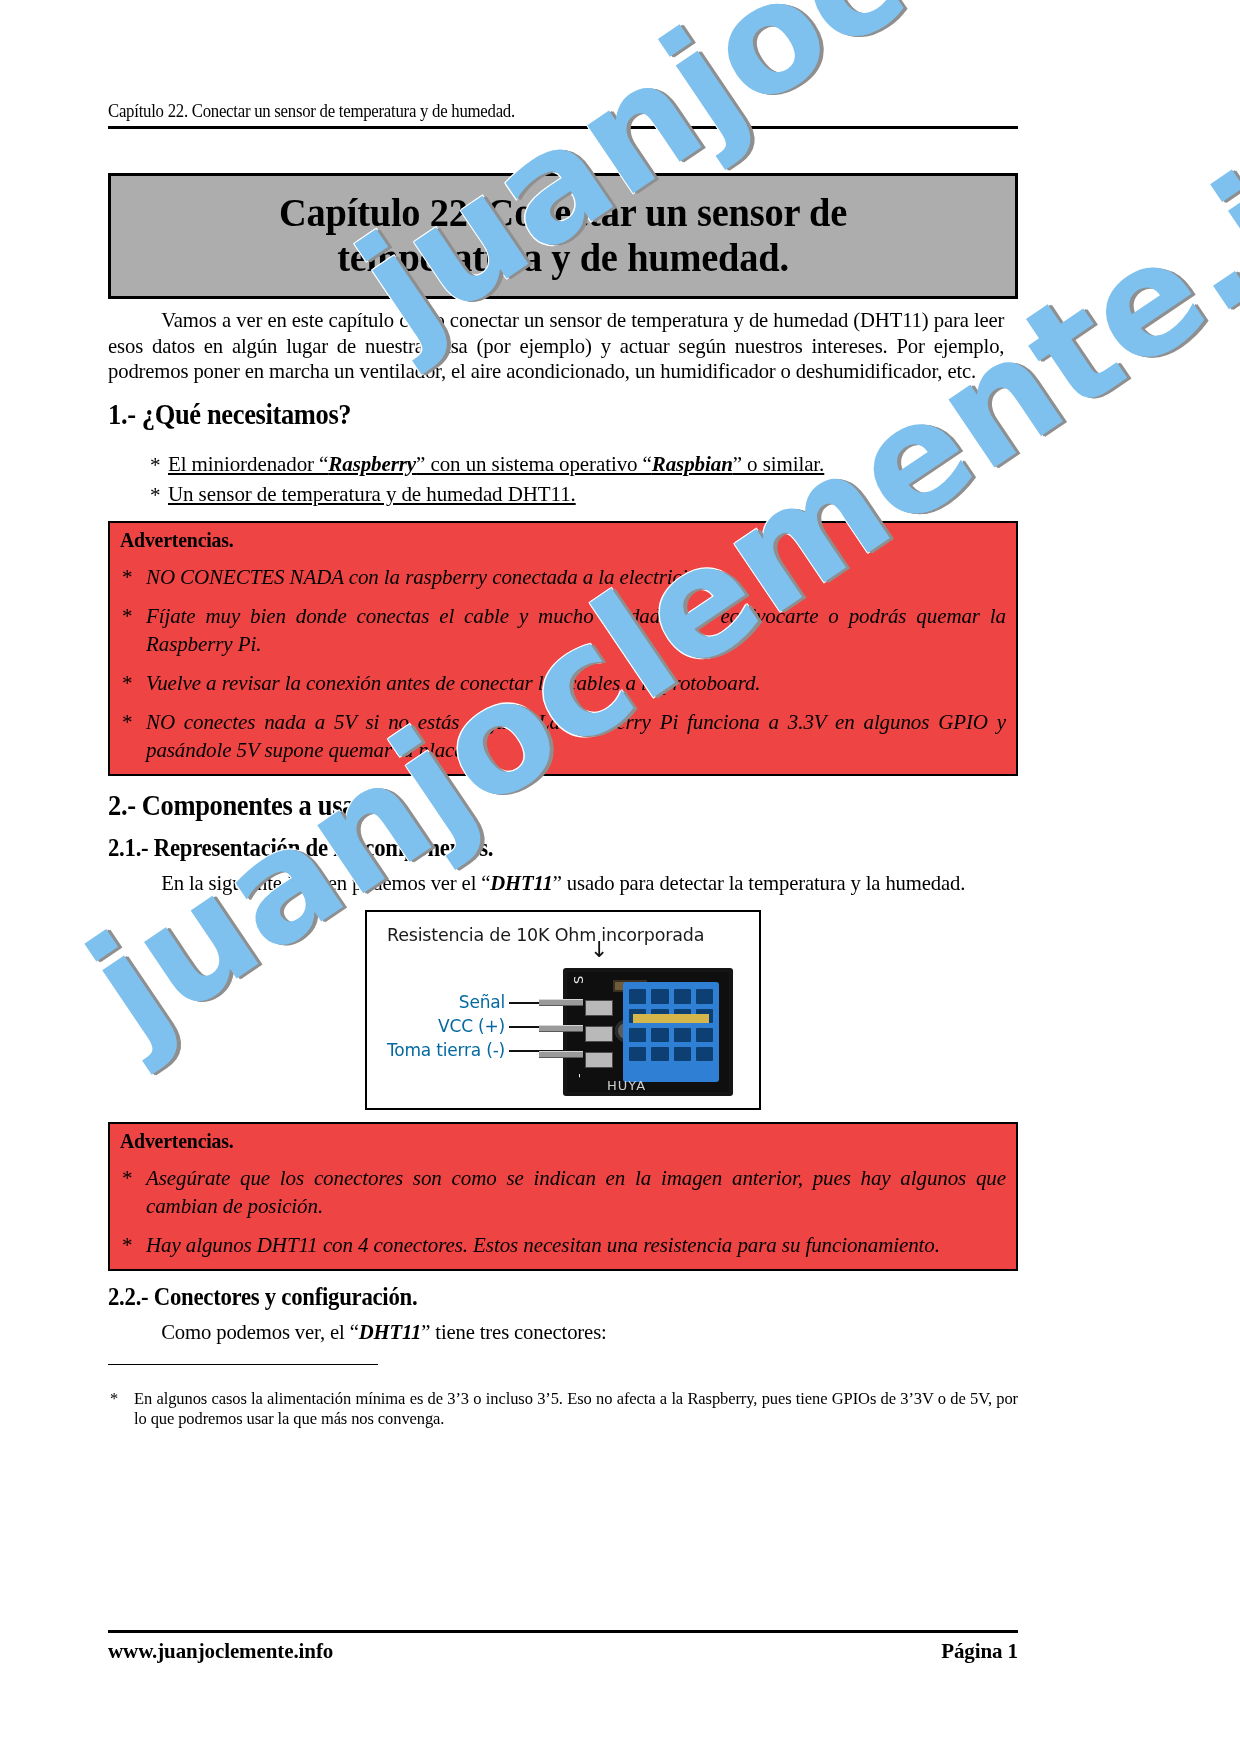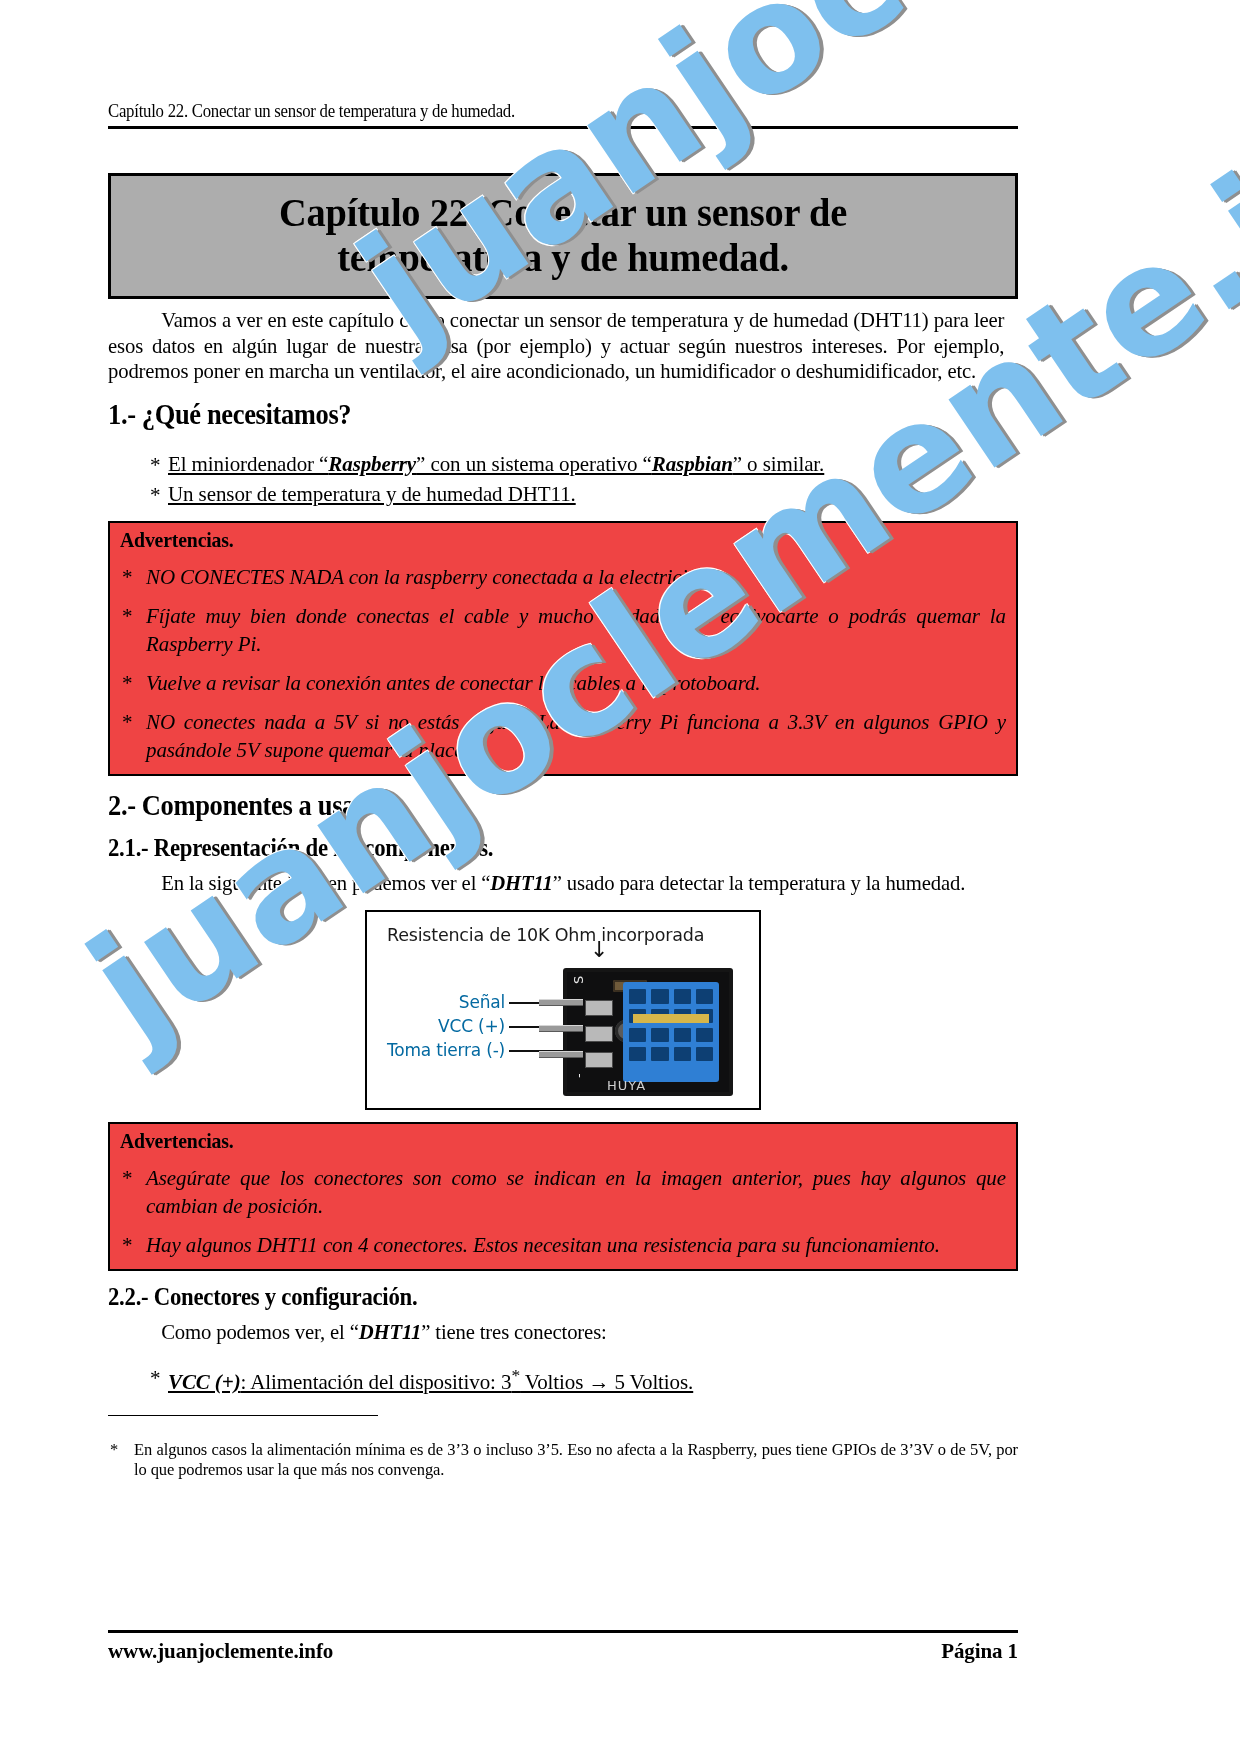--- a/index.html
+++ b/index.html
@@ -493,21 +493,20 @@
       <ul>
         <li>Asegúrate que los conectores son como se indican en la imagen anterior, pues hay algunos que cambian de posición.</li>
         <li>Hay algunos DHT11 con 4 conectores. Estos necesitan una resistencia para su funcionamiento.</li>
       </ul>
     </div>
 
     <h3 class="sec">2.2.- Conectores y configuración.</h3>
     <p class="body"><span>Como podemos ver, el “</span><span class="bi">DHT11</span><span>” tiene tres conectores:</span></p>
 
     <ul class="stars">
-      <li><span class="bi">VCC (+)</span><span>: Alimentación del dispositivo: 3</span><sup>*</sup><span> Voltios → 5 Voltios.</span></li>
     </ul>
 
     <div class="footnote-rule"></div>
     <div class="footnote">En algunos casos la alimentación mínima es de 3’3 o incluso 3’5. Eso no afecta a la Raspberry, pues tiene GPIOs de 3’3V o de 5V, por lo que podremos usar la que más nos convenga.</div>
   </div>
 
   <div class="footer">
     <div class="footer-rule"></div>
     <div class="footer-row">
       <div>www.juanjoclemente.info</div>

